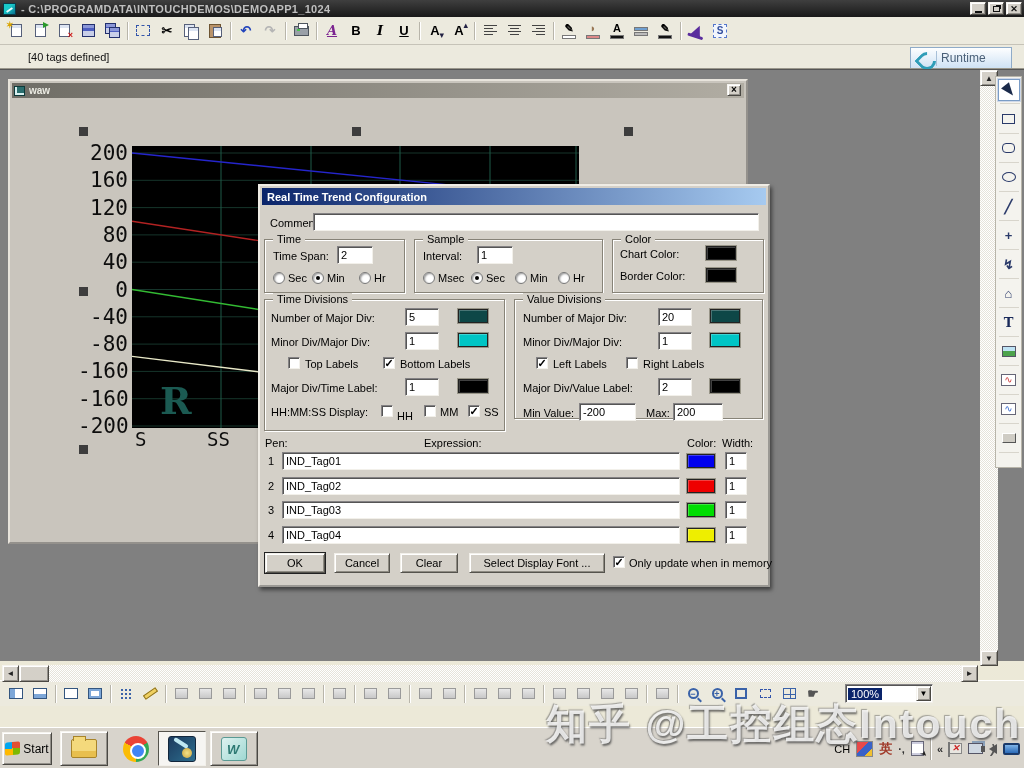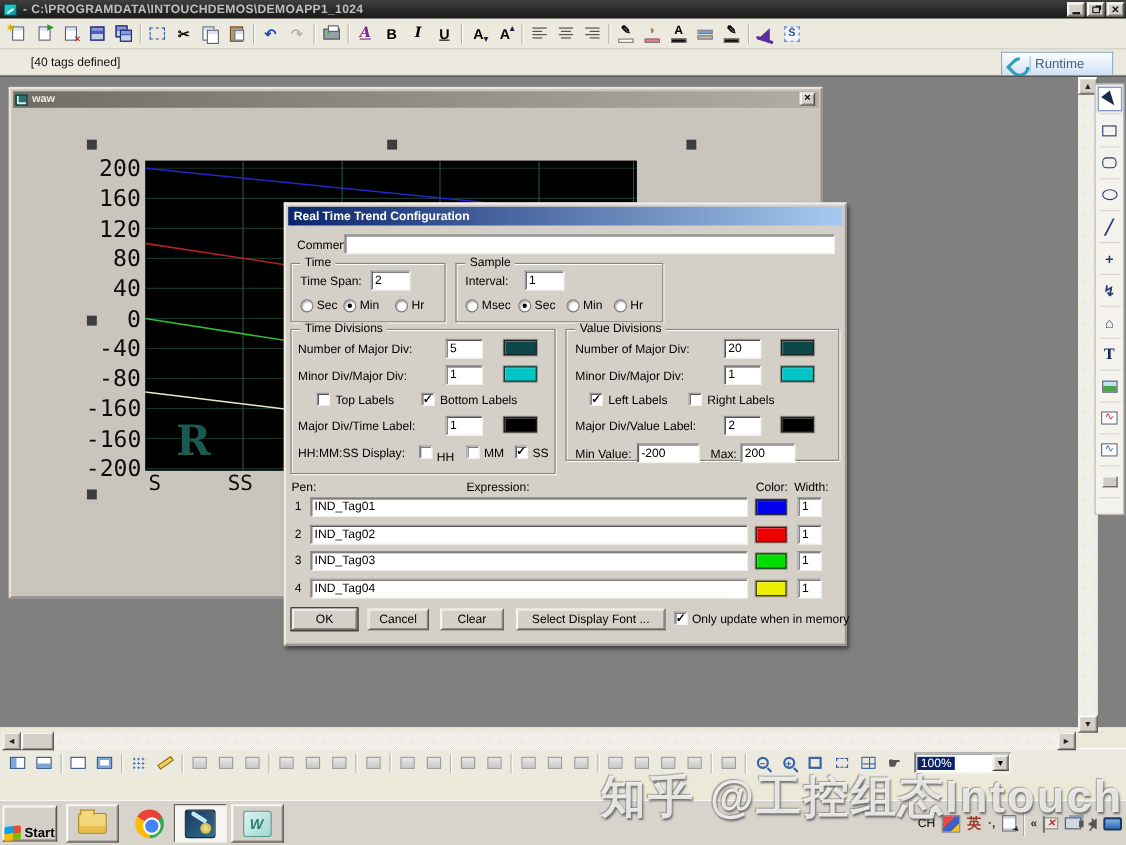--- a/index.html
+++ b/index.html
@@ -124,33 +124,33 @@
   .panebx { width:14px; height:11px; border:1px solid #33557f; background:#fff; display:inline-block; }
   .panebx.pl { box-shadow:inset 5px 0 0 #7da7d8; }
   .panebx.pb { box-shadow:inset 0 -4px 0 #7da7d8; }
   .panebx.fit { box-shadow:inset 0 0 0 2px #7da7d8; }
   .dotgrid { width:13px; height:11px; display:inline-block; background-image:radial-gradient(#3a62a8 1px, transparent 1px); background-size:4px 4px; }
   .rul { width:15px; height:5px; background:#f0d060; border:1px solid #8a7020; transform:rotate(-35deg); display:inline-block; }
   .mag { width:11px; height:11px; border:2px solid #3a62a8; border-radius:50%; display:inline-flex; align-items:center; justify-content:center; font-size:9px; font-weight:bold; color:#3a62a8; position:relative; font-style:normal; }
   .mag::after { content:""; position:absolute; right:-5px; bottom:-4px; width:5px; height:2px; background:#3a62a8; transform:rotate(45deg); }
   .bluebx { width:12px; height:11px; border:2px solid #3a62a8; display:inline-block; }
   .gridbx { width:13px; height:11px; border:1px solid #3a62a8; display:inline-block; background:linear-gradient(#3a62a8 0 0) 0 5px/13px 1px no-repeat, linear-gradient(#3a62a8 0 0) 6px 0/1px 11px no-repeat; }
-  #zoom-combo { margin-left:6px; width:88px; height:19px; background:#fff; border:1px solid; border-color:#848284 #f2f0ea #f2f0ea #848284; box-shadow:inset 1px 1px 0 #555; display:flex; align-items:center; position:relative; }
+  #zoom-combo { margin-left:20px; width:88px; height:19px; background:#fff; border:1px solid; border-color:#848284 #f2f0ea #f2f0ea #848284; box-shadow:inset 1px 1px 0 #555; display:flex; align-items:center; position:relative; }
   #zoom-combo .zv { background:#0a246a; color:#fff; padding:0 3px; margin-left:2px; }
   #zoom-combo .dd { position:absolute; right:1px; top:1px; width:15px; height:15px; font-size:8px; line-height:14px; text-align:center; }
 
   
   #statusbar { position:absolute; left:0; top:706px; width:1024px; height:21px; background:#eceade; border-top:1px solid #9a978c; display:flex; align-items:center; }
   #statusbar .ready { padding-left:6px; }
   #statusbar .panes { position:absolute; right:2px; display:flex; gap:2px; }
   .pane { height:16px; border:1px solid; border-color:#9a978c #fff #fff #9a978c; padding:1px 6px; color:#8e8b80; font-size:10px; }
 
   
   #taskbar { position:absolute; left:0; top:727px; width:1024px; height:41px; background:#d8d4cc; border-top:1px solid #fff; }
-  #start-btn { position:absolute; left:2px; top:4px; width:50px; height:33px; display:flex; align-items:flex-end; justify-content:center; gap:3px; font-weight:bold; font-size:12px; }
+  #start-btn { position:absolute; left:2px; top:4px; width:50px; height:33px; display:flex; align-items:center; justify-content:center; gap:3px; font-weight:normal; font-size:12px; }
   .winflag { width:15px; height:13px; display:inline-block; background:conic-gradient(#e34f32 0 25%, #7eb902 0 50%, #ffb900 0 75%, #01a6f0 0 100%); transform:skewY(-6deg); border-radius:2px; }
   .ql { position:absolute; top:3px; width:48px; height:35px; display:flex; align-items:center; justify-content:center; }
   .ql.flat { border:none; background:transparent; box-shadow:none; }
   .ql.pressed { border:1px solid; border-color:#55534d #f2f0ea #f2f0ea #55534d; background:#f6f5f2; }
   .fold { width:26px; height:19px; background:#f4d97c; border:1px solid #a8842a; border-radius:2px; position:relative; box-shadow:inset 0 -6px 0 #e8bf4e; }
   .fold::before { content:""; position:absolute; left:1px; top:-4px; width:11px; height:4px; background:#f4d97c; border:1px solid #a8842a; border-bottom:none; }
   .chrome { width:26px; height:26px; border-radius:50%; background:conic-gradient(from -60deg, #ea4335 0 120deg, #34a853 0 240deg, #fbbc05 0 360deg); position:relative; }
   .chrome::after { content:""; position:absolute; left:7px; top:7px; width:12px; height:12px; border-radius:50%; background:#4285f4; border:2px solid #fff; }
   .wmk { width:28px; height:26px; background:linear-gradient(135deg,#1b3a5e,#2e6e8e); border:1px solid #12263c; border-radius:3px; position:relative; }
   .wmk::before { content:""; position:absolute; left:4px; top:4px; width:16px; height:4px; background:#bfe8f2; transform:rotate(32deg); border-radius:2px; }
@@ -408,20 +408,27 @@
         <span class="rd" style="left:8px;top:32px"></span>
         <span class="lbl" style="left:23px;top:32px">Msec</span>
         <span class="rd on" style="left:56px;top:32px"></span>
         <span class="lbl" style="left:71px;top:32px">Sec</span>
         <span class="rd" style="left:100px;top:32px"></span>
         <span class="lbl" style="left:115px;top:32px">Min</span>
         <span class="rd" style="left:143px;top:32px"></span>
         <span class="lbl" style="left:158px;top:32px">Hr</span>
       </div>
 
+      <div class="grp" style="left:352px;top:53px;width:152px;height:54px">
+        <span class="leg">Color</span>
+        <span class="lbl" style="left:7px;top:8px">Chart Color:</span>
+        <span class="swatch" style="left: 93px; top: 6px; background: rgb(0, 0, 0);"></span>
+        <span class="lbl" style="left:7px;top:30px">Border Color:</span>
+        <span class="swatch" style="left: 93px; top: 28px; background: rgb(0, 0, 0);"></span>
+      </div>
 
       <div class="grp" style="left:4px;top:113px;width:241px;height:132px">
         <span class="leg">Time Divisions</span>
         <span class="lbl" style="left:6px;top:12px">Number of Major Div:</span>
         <input class="inp" style="left: 140px; top: 8px; width: 34px;" value="5">
         <span class="swatch" style="left: 193px; top: 9px; background: rgb(14, 71, 71);"></span>
         <span class="lbl" style="left:6px;top:36px">Minor Div/Major Div:</span>
         <input class="inp" style="left: 140px; top: 32px; width: 34px;" value="1">
         <span class="swatch" style="left: 193px; top: 33px; background: rgb(0, 197, 197);"></span>
         <span class="cb" style="left:23px;top:57px"></span>

